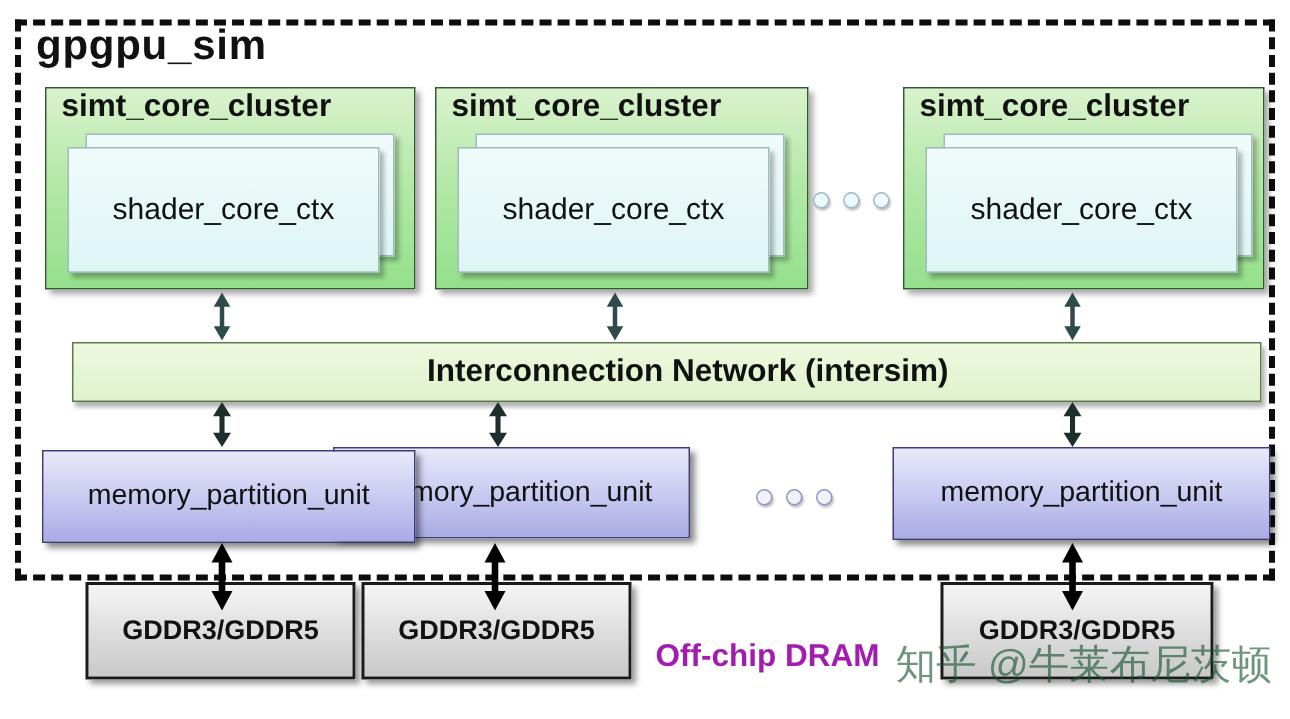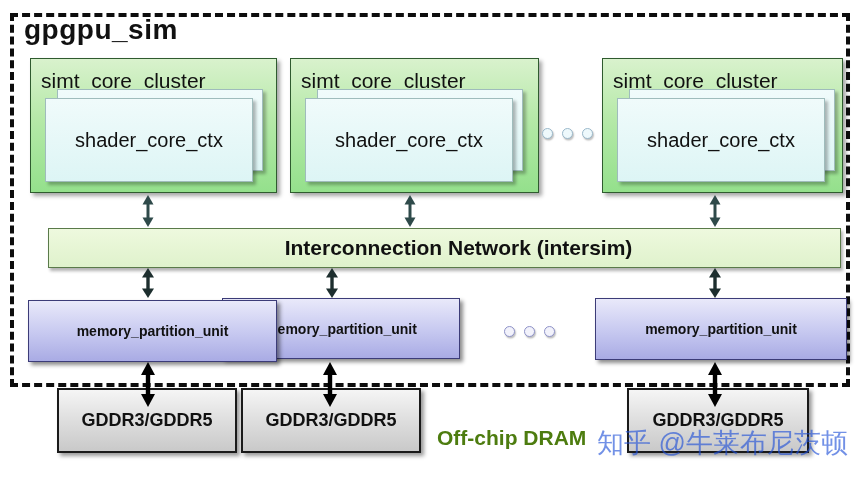--- a/index.html
+++ b/index.html
@@ -23,22 +23,22 @@
     position:absolute;top:58px;height:133px;
     background:linear-gradient(180deg,#d9f2cd 0%,#b5e9a8 45%,#94e08c 100%);
     border:1px solid #2f5b2f;
     box-shadow:3px 3px 4px rgba(0,0,0,.35);
     z-index:2;
   }
   .cluster.c1{left:30px;width:245px;}
   .cluster.c2{left:290px;width:247px;}
   .cluster.c3{left:602px;width:239px;}
   .cluster-label{
-    position:absolute;left:10px;top:10px;
-    font-size:21px;font-weight:normal;white-space:nowrap;
+    position:absolute;left:10px;top:0;
+    font-size:21px;font-weight:bold;white-space:nowrap;
   }
   .core-box{
     position:absolute;
     background:linear-gradient(180deg,#f0fbfb 0%,#ddf5f5 100%);
     border:1px solid #9fbcbc;
     box-shadow:3px 3px 3px rgba(0,0,0,.28);
   }
   .core-back{left:26px;top:30px;width:204px;height:80px;}
   .core-front{
     left:14px;top:39px;width:206px;height:82px;
@@ -64,44 +64,44 @@
     display:flex;align-items:center;justify-content:center;
     font-size:21px;font-weight:bold;z-index:2;padding-left:28px;
   }
   
   .mem{
     position:absolute;
     background:linear-gradient(180deg,#e9e9fa 0%,#c6c8f0 55%,#a9abe4 100%);
     border:1px solid #3c3c78;
     box-shadow:3px 3px 4px rgba(0,0,0,.45);
     display:flex;align-items:center;justify-content:center;
-    font-size:14px;font-weight:bold;white-space:nowrap;overflow:hidden;
+    font-size:19px;font-weight:normal;white-space:nowrap;overflow:hidden;
   }
   .mem.m1{left:28px;top:300px;width:247px;height:60px;z-index:4;}
   .mem.m2{left:222px;top:298px;width:236px;height:59px;z-index:3;}
   .mem.m3{left:595px;top:298px;width:250px;height:60px;z-index:3;}
   
   .dram{
     position:absolute;top:388px;height:61px;
     background:linear-gradient(180deg,#f5f5f5 0%,#dedede 50%,#c9c9c9 100%);
     border:2px solid #1a1a1a;
     box-shadow:3px 3px 4px rgba(0,0,0,.4);
     display:flex;align-items:center;justify-content:center;
     font-size:18px;font-weight:bold;white-space:nowrap;z-index:2;
   }
   .dram.g1{left:57px;width:176px;}
   .dram.g2{left:241px;width:176px;}
   .dram.g3{left:627px;width:178px;}
   .offchip{
     position:absolute;left:437px;top:426px;
-    font-size:21px;font-weight:bold;color:#4d7c0f;z-index:2;white-space:nowrap;
+    font-size:21px;font-weight:bold;color:#a21caf;z-index:2;white-space:nowrap;
   }
   .watermark{
     position:absolute;left:597px;top:425px;
-    font-size:27px;color:#1d4ed8;opacity:.62;z-index:9;white-space:nowrap;
+    font-size:27px;color:#14532d;opacity:.62;z-index:9;white-space:nowrap;
   }
   svg.arrows{position:absolute;left:0;top:0;z-index:5;pointer-events:none;}
 </style>
 </head>
 <body>
 
 <div class="frame"></div>
 <div class="sim-title">gpgpu_sim</div>
 
 <div class="cluster c1">

